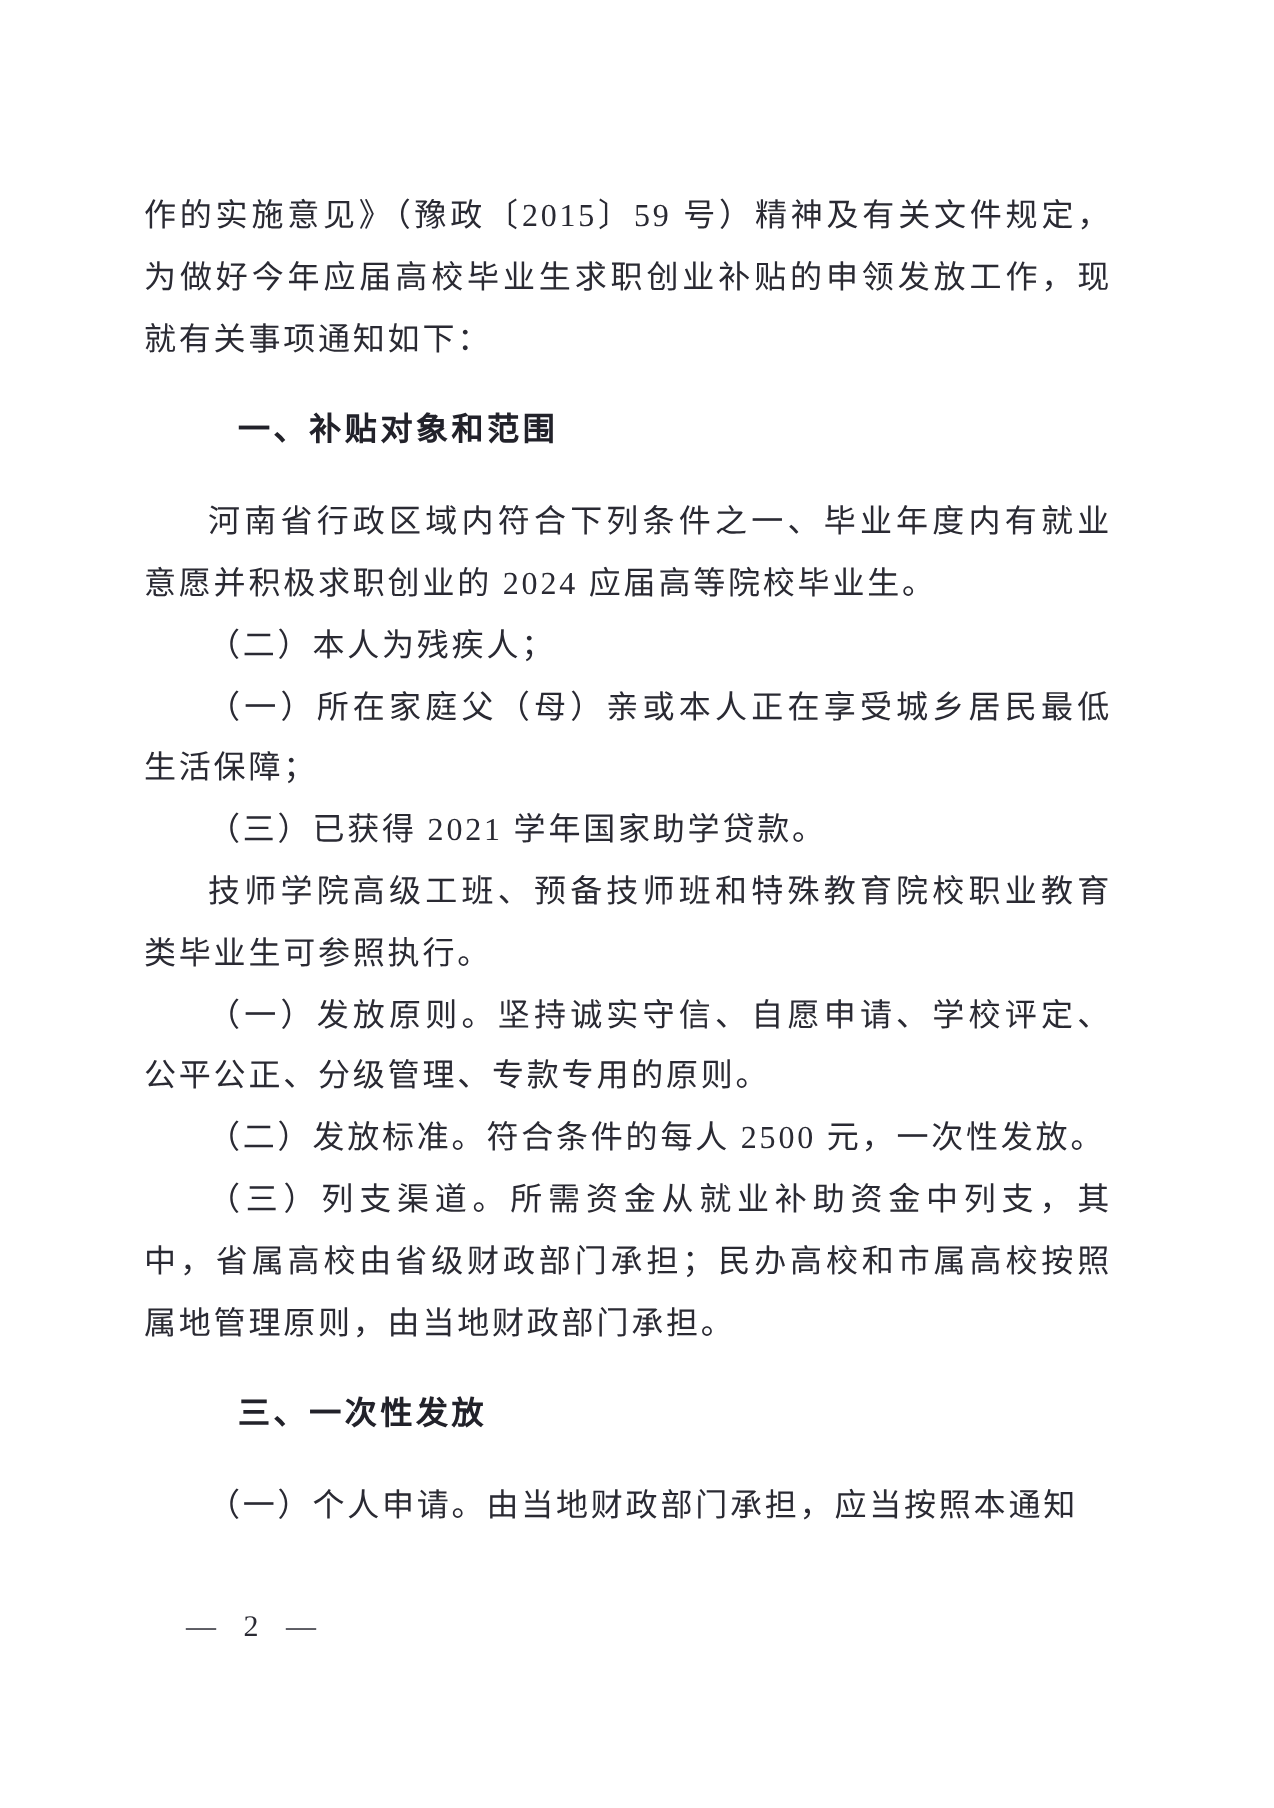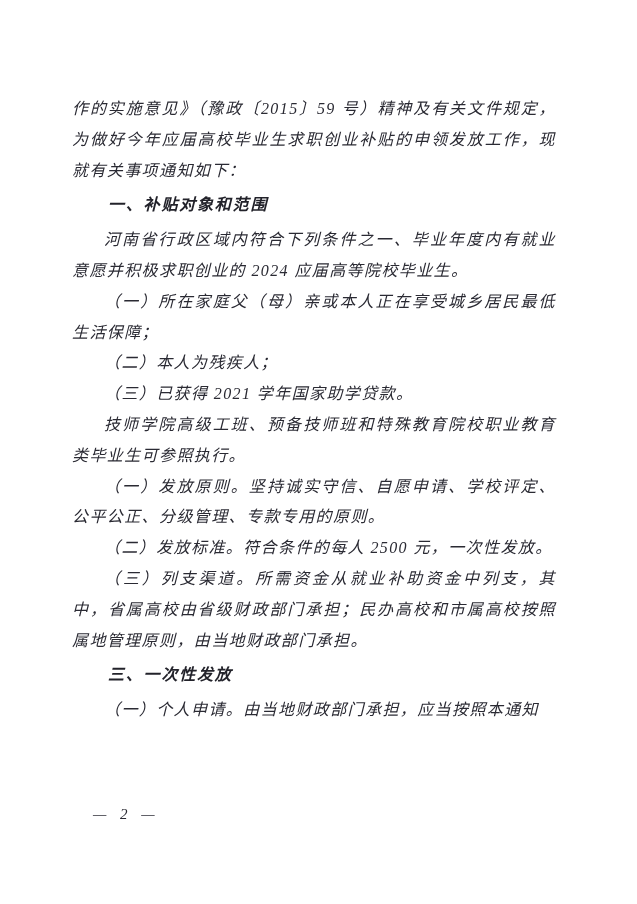--- a/index.html
+++ b/index.html
@@ -7,21 +7,20 @@
     padding: 0;
     background: #ffffff;
   }
   .page {
     position: relative;
     width: 637px;
     height: 904px;
     background: #ffffff;
     overflow: hidden;
     font-family: "Liberation Serif", "DejaVu Serif", serif;
-    font-style: italic;
   }
   .content {
     position: absolute;
     left: 72px;
     top: 94px;
     width: 484px;
     font-size: 16px;
     line-height: 30.8px;
     color: #2a2a33;
     letter-spacing: 1.4px;
@@ -30,21 +29,21 @@
   }
   .para {
     margin: 0;
     text-indent: 2em;
     text-align-last: left;
   }
   .para.no-indent {
     text-indent: 0;
   }
   .heading {
-    margin: 4px;
+    margin: 15px;
     text-indent: 2em;
     font-family: "Liberation Sans", "DejaVu Sans", sans-serif;
     font-weight: 700;
     letter-spacing: 1.8px;
     color: #22222a;
     text-align-last: left;
   }
   .footer {
     position: absolute;
     left: 93px;
@@ -56,22 +55,22 @@
   }
 </style>
 </head>
 <body>
 
 <div class="page">
   <div class="content">
     <p class="para no-indent">作的实施意见》（豫政〔2015〕59 号）精神及有关文件规定，为做好今年应届高校毕业生求职创业补贴的申领发放工作，现就有关事项通知如下：</p>
     <p class="heading">一、补贴对象和范围</p>
     <p class="para">河南省行政区域内符合下列条件之一、毕业年度内有就业意愿并积极求职创业的 2024 应届高等院校毕业生。</p>
+    <p class="para">（二）本人为残疾人；</p>
     <p class="para">（一）所在家庭父（母）亲或本人正在享受城乡居民最低生活保障；</p>
-    <p class="para">（二）本人为残疾人；</p>
     <p class="para">（三）已获得 2021 学年国家助学贷款。</p>
     <p class="para">技师学院高级工班、预备技师班和特殊教育院校职业教育类毕业生可参照执行。</p>
     <p class="para">（一）发放原则。坚持诚实守信、自愿申请、学校评定、公平公正、分级管理、专款专用的原则。</p>
     <p class="para">（二）发放标准。符合条件的每人 2500 元，一次性发放。</p>
     <p class="para">（三）列支渠道。所需资金从就业补助资金中列支，其中，省属高校由省级财政部门承担；民办高校和市属高校按照属地管理原则，由当地财政部门承担。</p>
     <p class="heading">三、一次性发放</p>
     <p class="para">（一）个人申请。由当地财政部门承担，应当按照本通知</p>
   </div>
   <div class="footer">— 2 —</div>
 </div>

